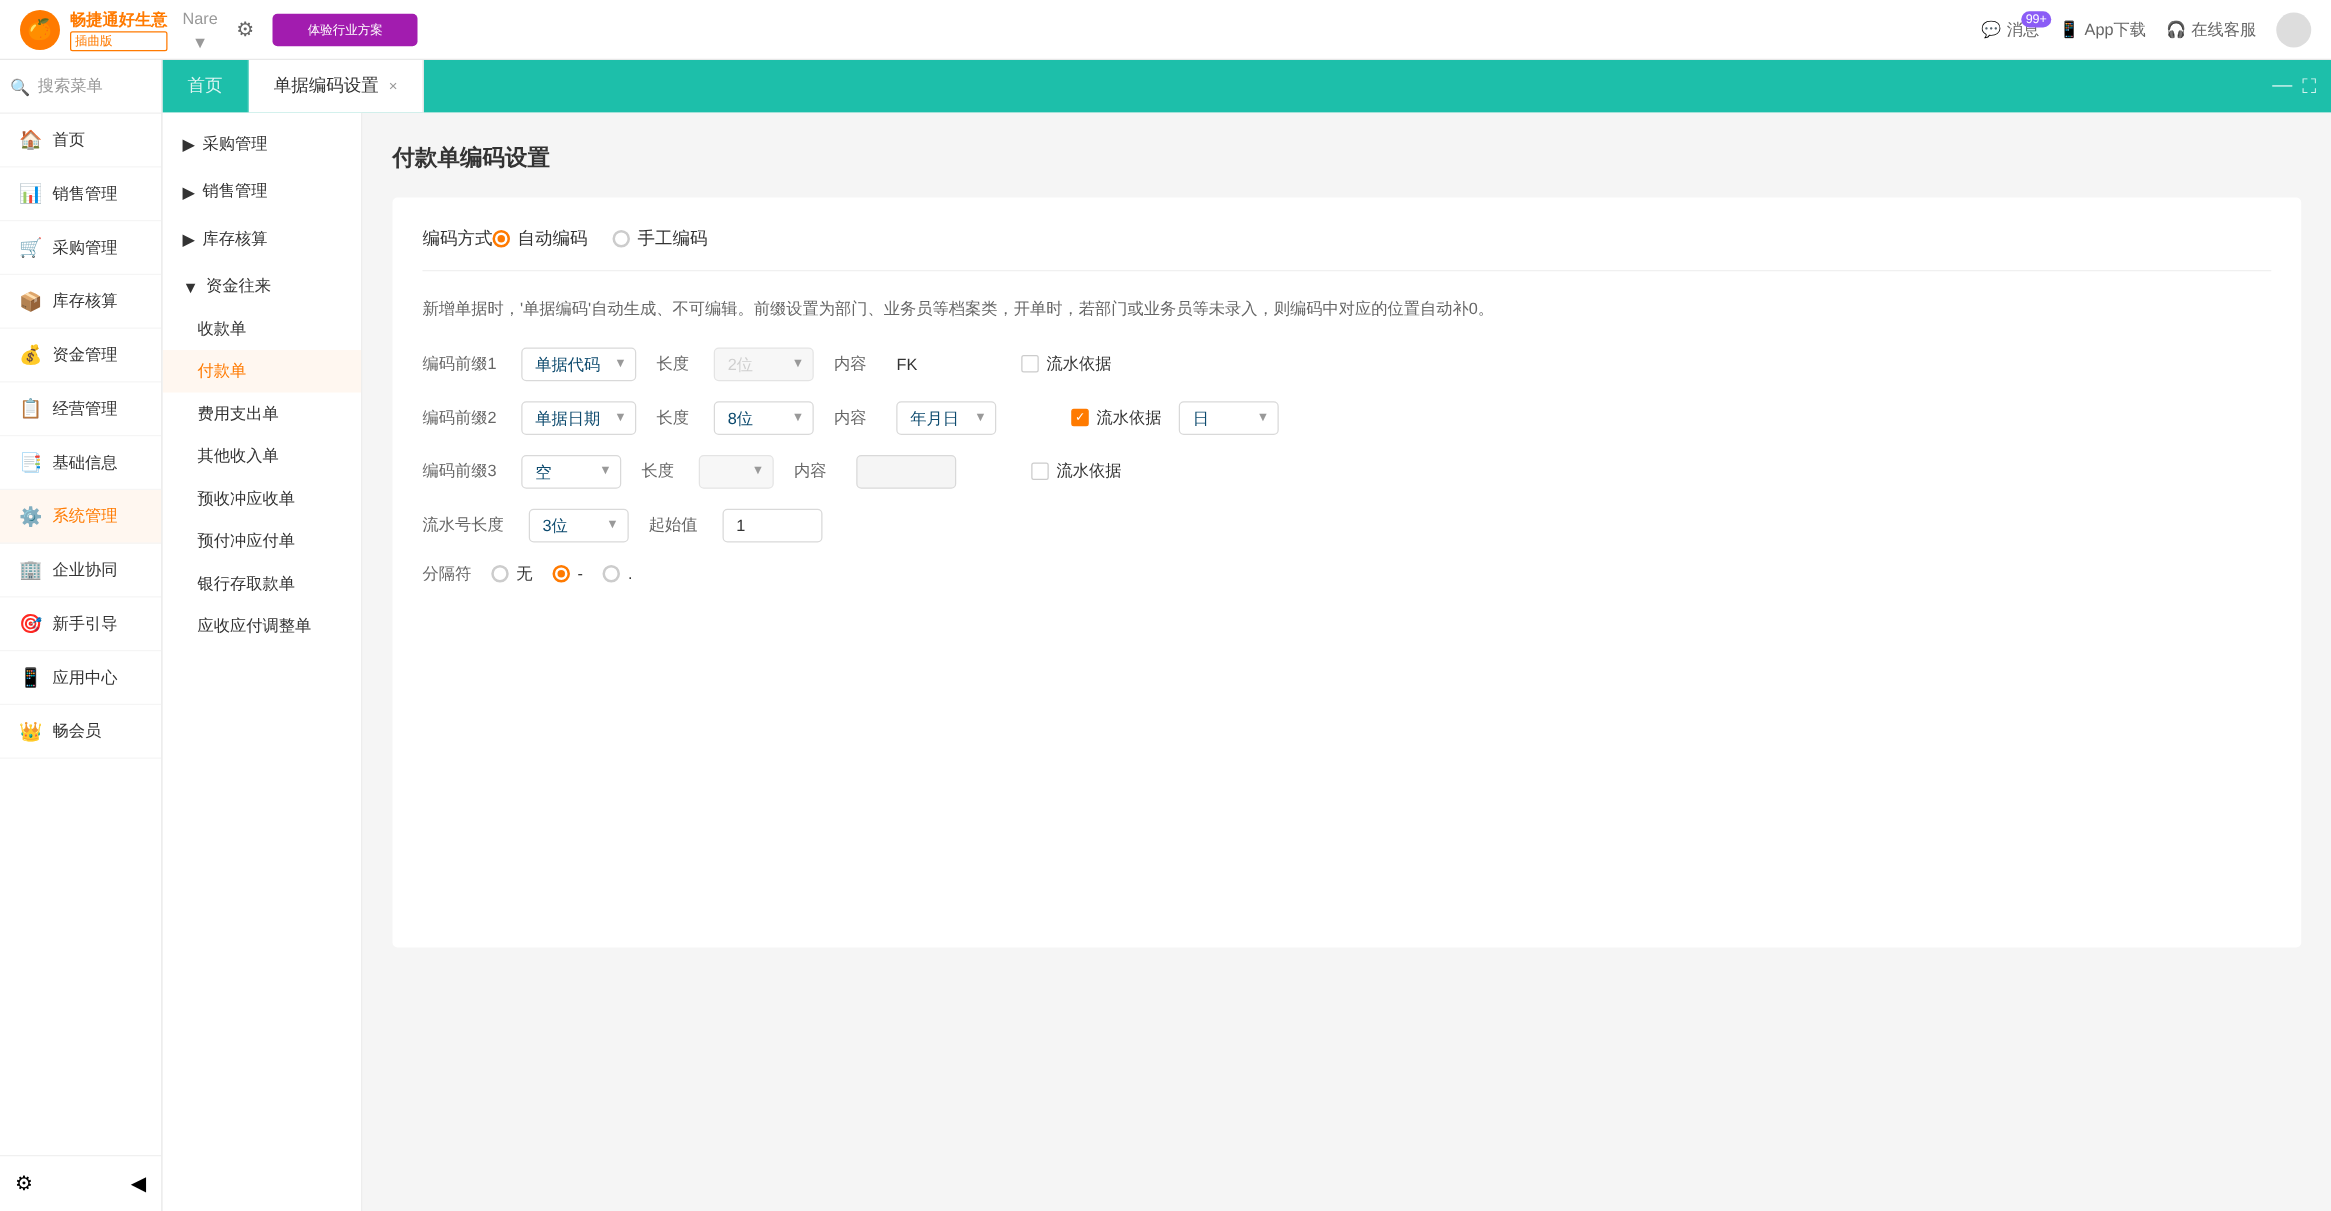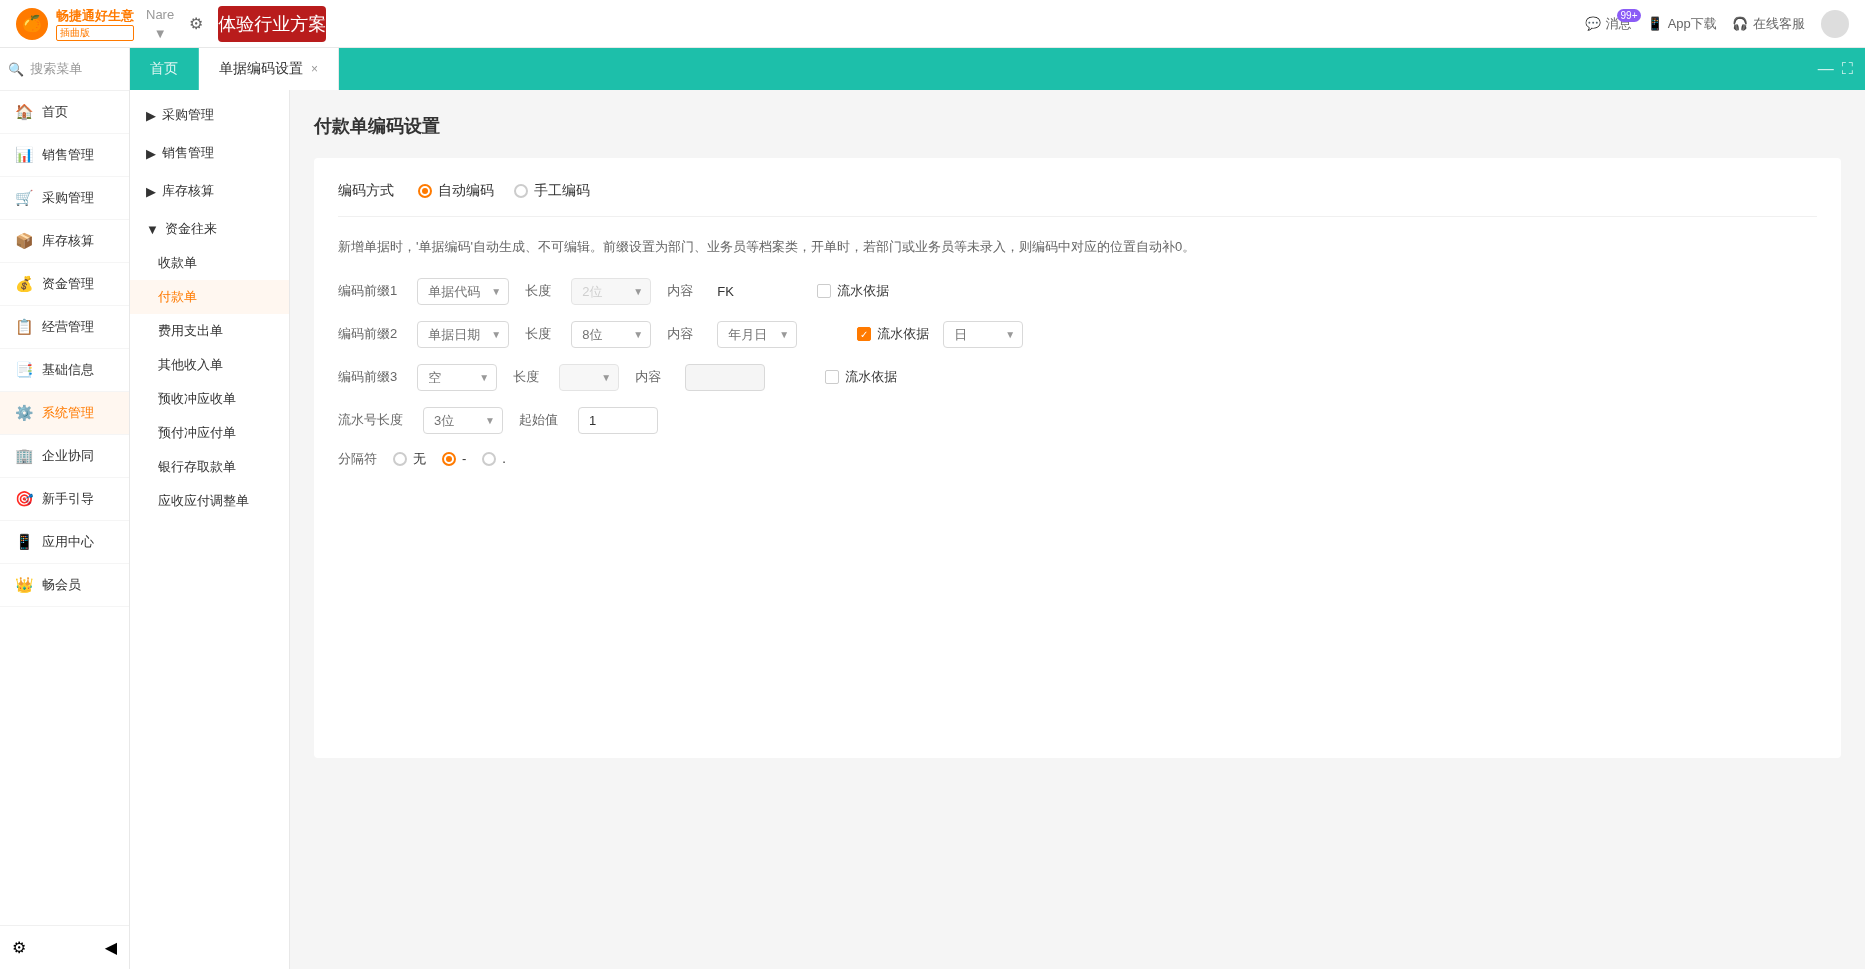--- a/index.html
+++ b/index.html
@@ -16,21 +16,21 @@
       justify-content: space-between;
       flex-shrink: 0;
     }
     .top-bar-left { display: flex; align-items: center; gap: 12px; }
     .logo-area { display: flex; align-items: center; gap: 8px; }
     .logo-icon { width: 32px; height: 32px; background: #ff7a00; border-radius: 50%; display: flex; align-items: center; justify-content: center; color: white; font-size: 16px; }
     .logo-badge { font-size: 10px; color: #ff7a00; border: 1px solid #ff7a00; border-radius: 2px; padding: 0 3px; }
     .top-bar-controls { display: flex; align-items: center; gap: 8px; }
     .breadcrumb-nav { display: flex; align-items: center; gap: 4px; font-size: 13px; color: #999; flex-direction: column; }
     .gear-btn { width: 28px; height: 28px; display: flex; align-items: center; justify-content: center; cursor: pointer; color: #666; font-size: 16px; }
-    .trial-btn { background: #b91c1c; color: white; border: none; border-radius: 4px; padding: 6px 0; font-size: 18px; cursor: pointer; }
+    .trial-btn { background: #a21caf; color: white; border: none; border-radius: 4px; padding: 6px 28px; font-size: 10px; cursor: pointer; }
     .top-bar-right { display: flex; align-items: center; gap: 16px; font-size: 13px; color: #666; }
     .msg-area { display: flex; align-items: center; gap: 4px; position: relative; cursor: pointer; }
     .badge { background: #8b5cf6; color: white; font-size: 10px; border-radius: 8px; padding: 1px 4px; position: absolute; top: -6px; right: -10px; }
     .user-avatar { width: 28px; height: 28px; background: #ddd; border-radius: 50%; }
 
     
     .main-layout { display: flex; flex: 1; overflow: hidden; }
 
     
     .sidebar {
@@ -97,21 +97,21 @@
     .sub-menu-item.active { color: #ff7a00; background: #fff7f0; font-weight: 500; }
 
     
     .main-content { flex: 1; padding: 24px; overflow-y: auto; background: #f5f5f5; }
     .page-title { font-size: 18px; color: #333; font-weight: 600; margin-bottom: 20px; }
 
     
     .form-card { background: #fff; border-radius: 4px; padding: 24px; min-height: 600px; }
 
     
-    .encoding-method { display: flex; align-items: center; gap: 24px; margin-bottom: 20px; padding-bottom: 16px; border-bottom: 1px solid #f0f0f0; }
+    .encoding-method { display: flex; align-items: center; margin-bottom: 20px; padding-bottom: 16px; border-bottom: 1px solid #f0f0f0; }
     .encoding-label { font-size: 14px; color: #333; }
     .radio-group { display: flex; align-items: center; gap: 20px; }
     .radio-item { display: flex; align-items: center; gap: 6px; font-size: 14px; color: #333; cursor: pointer; }
     .radio-circle { width: 14px; height: 14px; border-radius: 50%; border: 2px solid #ccc; display: inline-flex; align-items: center; justify-content: center; }
     .radio-circle.checked { border-color: #ff7a00; }
     .radio-dot { width: 6px; height: 6px; border-radius: 50%; background: #ff7a00; }
 
     
     .info-text { font-size: 13px; color: #666; margin-bottom: 20px; line-height: 1.6; }
 
@@ -131,21 +131,21 @@
     
     .checkbox-row { display: flex; align-items: center; gap: 8px; margin-bottom: 20px; font-size: 14px; color: #333; }
     .checkbox-box { width: 14px; height: 14px; border: 1px solid #ccc; border-radius: 2px; display: inline-flex; align-items: center; justify-content: center; cursor: pointer; }
     .checkbox-box.checked { background: #ff7a00; border-color: #ff7a00; color: white; font-size: 10px; }
 
     
     .form-row { display: flex; align-items: center; gap: 16px; margin-bottom: 16px; flex-wrap: wrap; }
     .form-field { display: flex; align-items: center; gap: 20px; }
     .form-field-label { font-size: 13px; color: #666; white-space: nowrap; }
     .select-wrapper { position: relative; display: inline-flex; align-items: center; }
-    .select-wrapper select { border: 1px solid #d9d9d9; border-radius: 4px; padding: 5px 28px 5px 10px; font-size: 13px; color: #737373; background: white; cursor: pointer; appearance: none; min-width: 80px; outline: none; }
+    .select-wrapper select { border: 1px solid #d9d9d9; border-radius: 4px; padding: 5px 28px 5px 10px; font-size: 13px; color: #0c4a6e; background: white; cursor: pointer; appearance: none; min-width: 80px; outline: none; }
     .select-arrow { position: absolute; right: 8px; top: 50%; transform: translateY(-50%); font-size: 10px; color: #999; pointer-events: none; }
     .form-input { border: 1px solid #d9d9d9; border-radius: 4px; padding: 5px 10px; font-size: 13px; color: #333; background: white; min-width: 60px; outline: none; }
     .form-input.disabled { background: #f5f5f5; color: #bbb; }
     .content-label { font-size: 13px; color: #666; }
     .content-value { font-size: 13px; color: #333; min-width: 40px; }
     .serial-check { display: flex; align-items: center; gap: 6px; font-size: 13px; color: #333; padding-left: 44px; }
 
     
     .separator-row { display: flex; align-items: center; gap: 16px; margin-top: 8px; }
     .separator-label { font-size: 13px; color: #666; }

